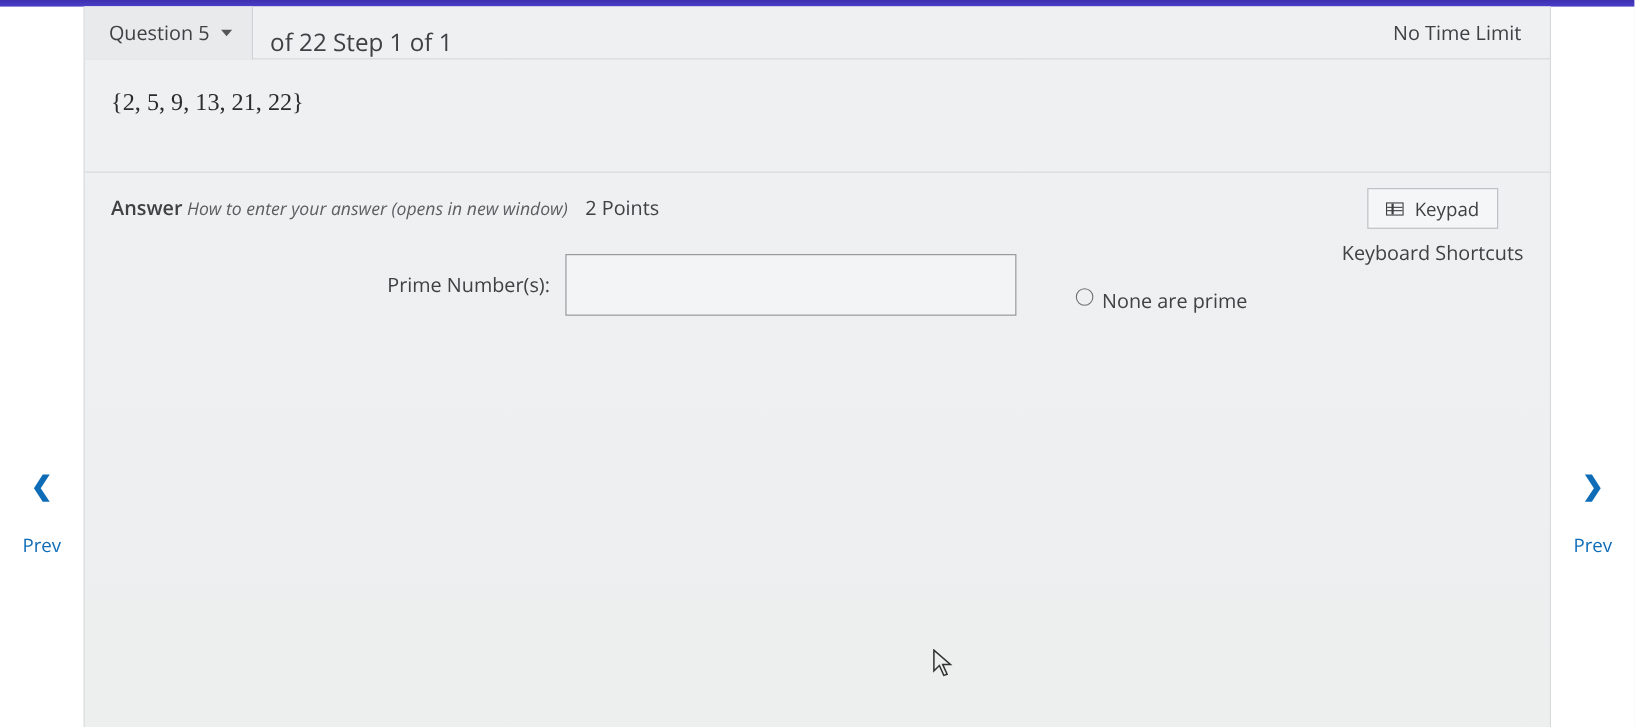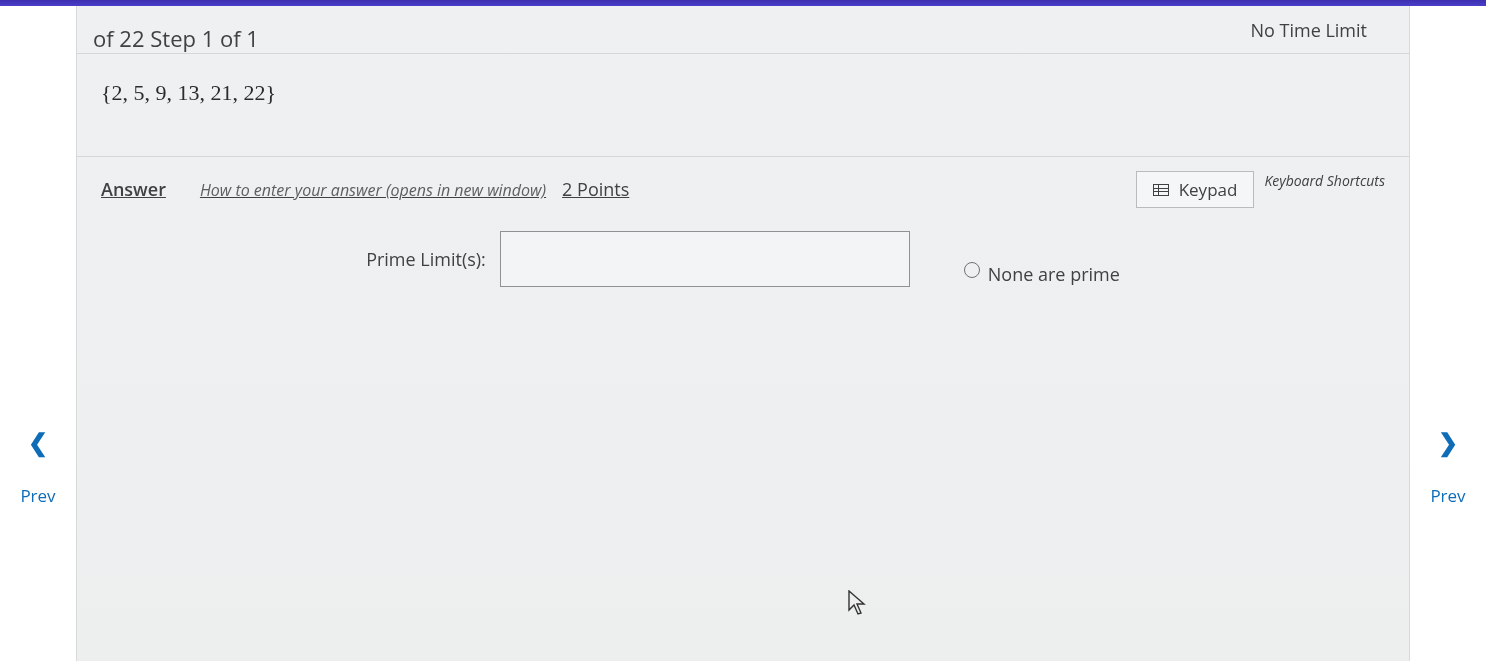--- a/index.html
+++ b/index.html
@@ -47,21 +47,21 @@
     border-top: 6px solid #555;
   }
   .step-text {
     padding-left: 16px;
     font-size: 22px;
     color: #3f4143;
     margin-top: 16px;
   }
   .no-time {
     margin-left: auto;
-    padding-right: 42px;
+    padding-right: 26px;
     font-size: 18px;
     color: #3f4143;
   }
 
   .prompt-area {
     padding: 26px 24px 50px 24px;
     border-bottom: 1px solid #d5d7d9;
   }
   .prompt {
     font-size: 19px;
@@ -78,33 +78,32 @@
   .answer-area {
     padding: 20px 24px 0 24px;
     position: relative;
   }
   .answer-head {
     display: flex;
     align-items: baseline;
     gap: 4px;
     font-size: 18px;
     color: #3f4143;
-    text-decoration: underline;
   }
   .answer-head .bold { font-weight: 600; }
-  .answer-head .help { font-style: italic; font-size: 16px; color: #5c5e60; margin-left: 30px; }
+  .answer-head .help { font-style: italic; font-size: 16px; color: #5c5e60; }
   .answer-head .pts { margin-left: 12px; }
 
   .right-tools {
     position: absolute;
     right: 24px;
     top: 14px;
     display: flex;
-    flex-direction: row;
-    align-items: flex-start;
+    flex-direction: column;
+    align-items: center;
     gap: 10px;
   }
   .keypad-btn {
     display: flex;
     align-items: center;
     gap: 10px;
     border: 1px solid #b9bcbf;
     background: #f5f6f7;
     padding: 6px 16px;
     font-size: 17px;
@@ -115,21 +114,21 @@
     display: inline-block;
     width: 16px; height: 12px;
     border: 1.5px solid #3f4143;
     position: relative;
   }
   .keypad-icon::before, .keypad-icon::after {
     content: ""; position: absolute; background: #3f4143;
   }
   .keypad-icon::before { left: 4px; top: 0; bottom: 0; width: 1.5px; }
   .keypad-icon::after  { top: 3px; left: 0; right: 0; height: 1.5px; box-shadow: 0 3px 0 #3f4143; }
-  .kb-link { font-size: 14px; color: #3f4143; cursor: pointer; font-style: italic; }
+  .kb-link { font-size: 18px; color: #3f4143; cursor: pointer; }
 
   .hint1 { margin-top: 54px; font-size: 18px; color: #3f4143; }
   .hint2 { margin-top: 40px; font-size: 18px; color: #3f4143; line-height: 1.5; }
 
   .input-row {
     margin-top: 30px;
     display: flex;
     align-items: center;
     justify-content: center;
     gap: 14px;
@@ -184,20 +183,24 @@
   }
 </style>
 </head>
 <body>
 
 <div class="purple-strip"></div>
 
 <div class="card">
 
   <div class="top-row">
+    <div class="q-dropdown">
+      <span>Question 5</span>
+      <span class="caret"></span>
+    </div>
     <div class="step-text">of 22 Step 1 of 1</div>
     <div class="no-time">No Time Limit</div>
   </div>
 
   <div class="prompt-area">
     <div class="math-set">{2, 5, 9, 13, 21, 22}</div>
   </div>
 
   <div class="answer-area">
     <div class="answer-head">
@@ -209,21 +212,21 @@
     <div class="right-tools">
       <div class="keypad-btn">
         <span class="keypad-icon"></span>
         <span>Keypad</span>
       </div>
       <div class="kb-link">Keyboard Shortcuts</div>
     </div>
 
 
     <div class="input-row">
-      <span class="input-label">Prime Limit(s):</span>
+      <span class="input-label">Prime Number(s):</span>
       <input class="answer-input" type="text" value="" style="">
       <label class="radio-wrap">
         <span class="radio-circle"></span>
         <span>None are prime</span>
       </label>
     </div>
   </div>
 
 </div>
 

